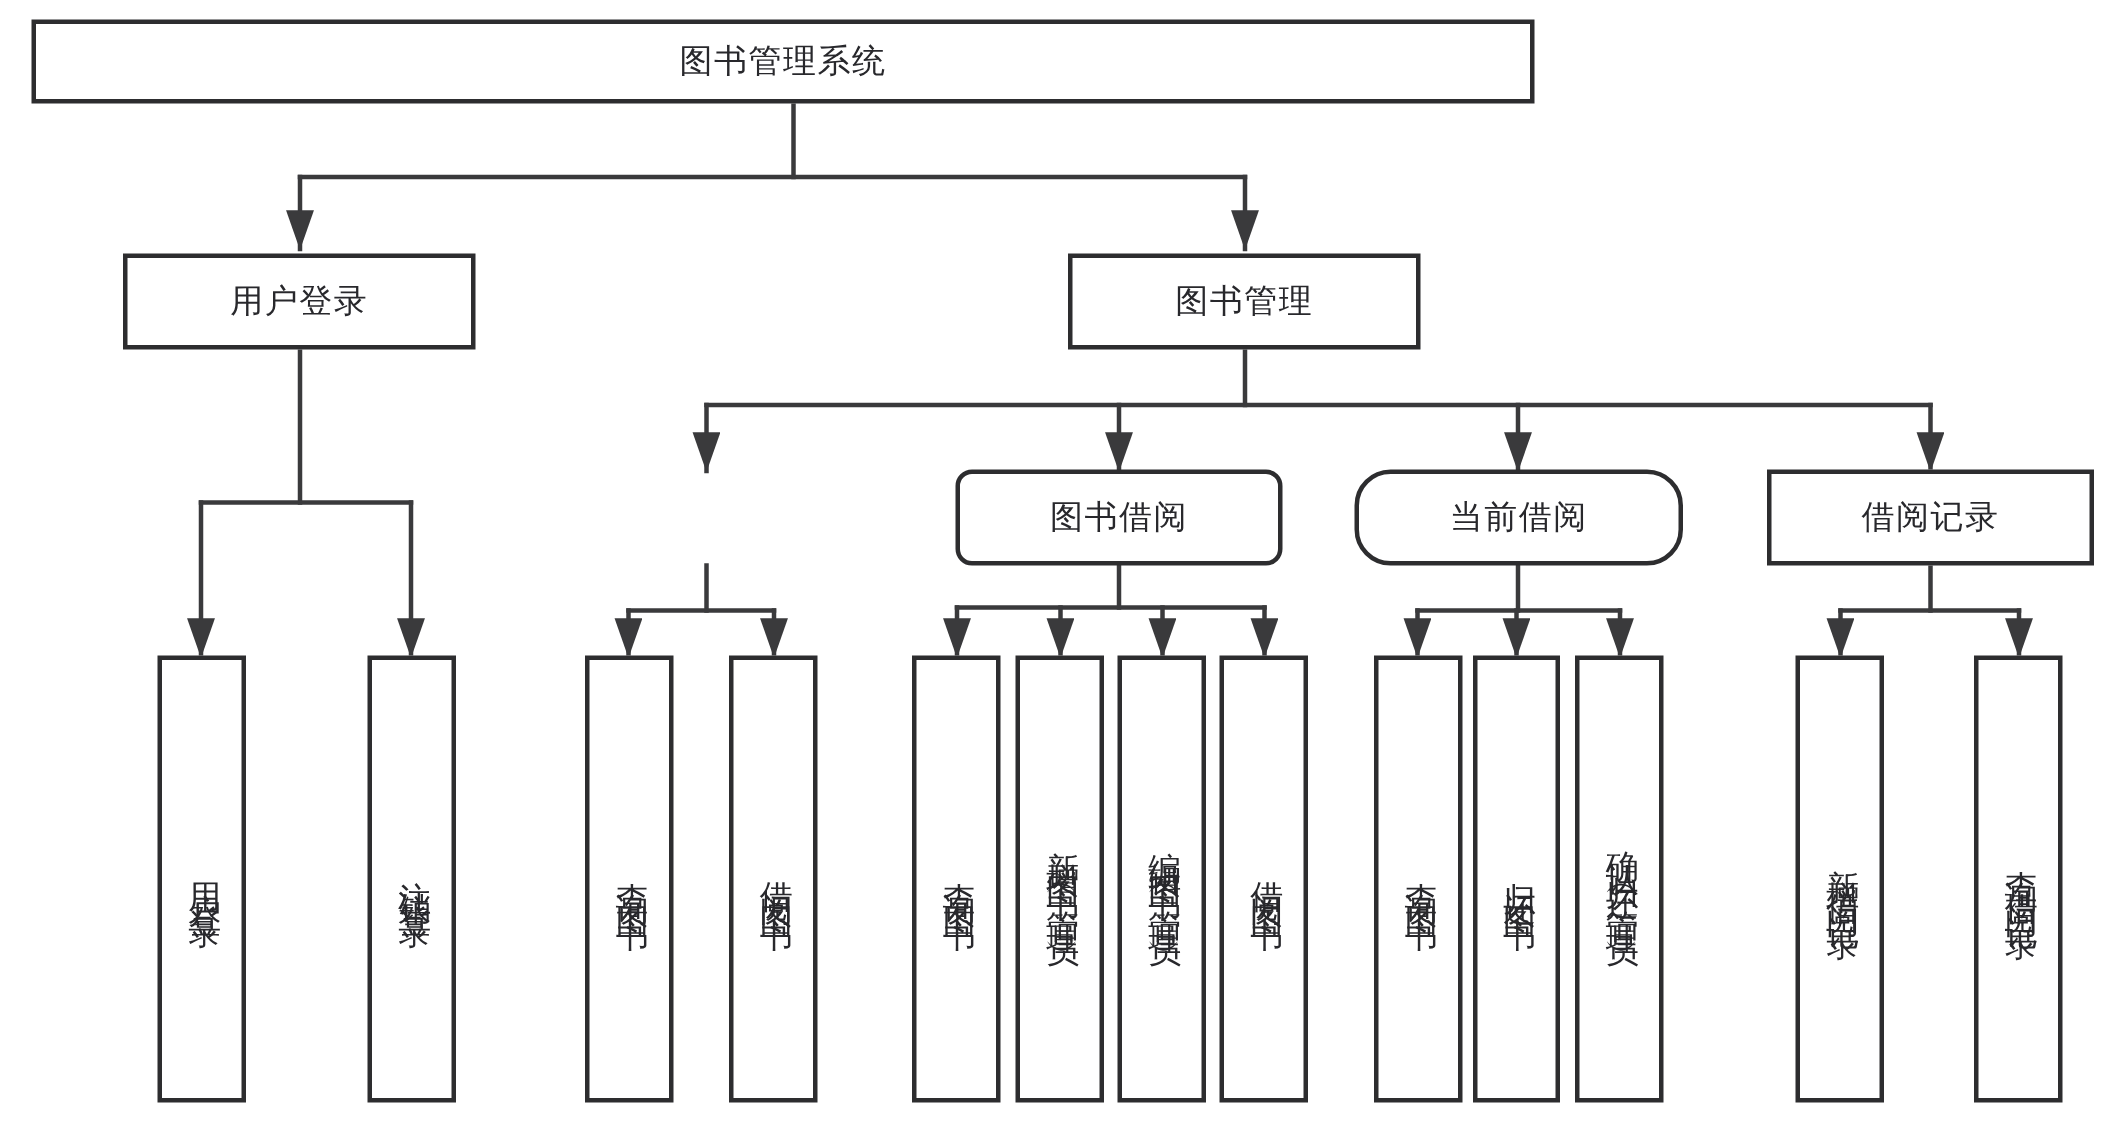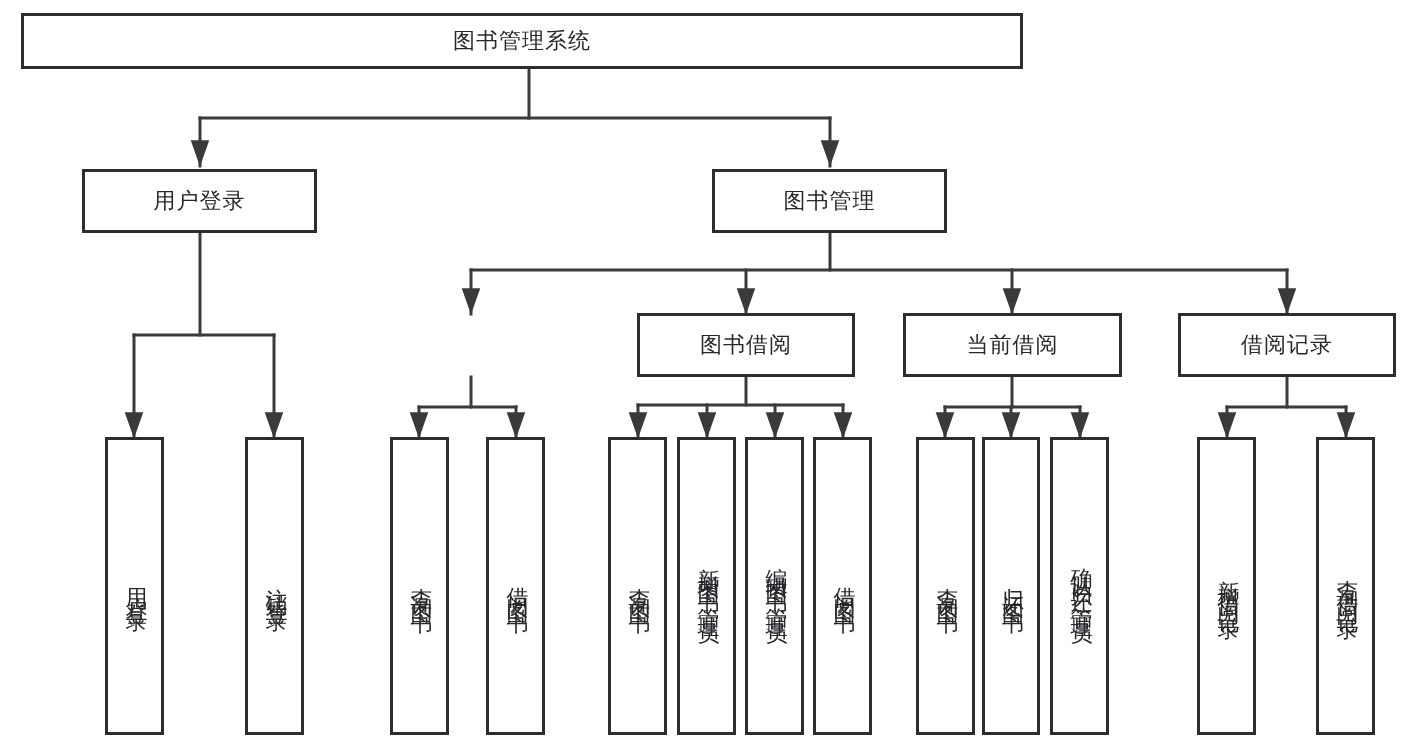--- a/index.html
+++ b/index.html
@@ -90,22 +90,22 @@
         <line x1="1346" y1="407" x2="1346" y2="438" marker-end="url(#arrow)"></line>
       </g>
     </g>
   </svg>
 
   <div class="box h" style="left:21px;top:13px;width:1002px;height:56px;">图书管理系统</div>
 
   <div class="box h" style="left:82px;top:169px;width:235px;height:64px;">用户登录</div>
   <div class="box h" style="left:712px;top:169px;width:235px;height:64px;">图书管理</div>
 
-  <div class="box h" style="left:637px;top:313px;width:218px;height:64px;">图书借阅</div>
-  <div class="box h" style="left:903px;top:313px;width:219px;height:64px;">当前借阅</div>
+  <div class="box h" style="left:637px;top:313px;width:218px;height:64px;border-radius:11px;">图书借阅</div>
+  <div class="box h" style="left:903px;top:313px;width:219px;height:64px;border-radius:24px;">当前借阅</div>
   <div class="box h" style="left:1178px;top:313px;width:218px;height:64px;">借阅记录</div>
 
   <div class="box v" style="left:105px;top:437px;width:59px;height:298px;">
     <span>用户登录</span>
   </div>
   <div class="box v" style="left:245px;top:437px;width:59px;height:298px;">
     <span>注销登录</span>
   </div>
 
   <div class="box v" style="left:390px;top:437px;width:59px;height:298px;">

